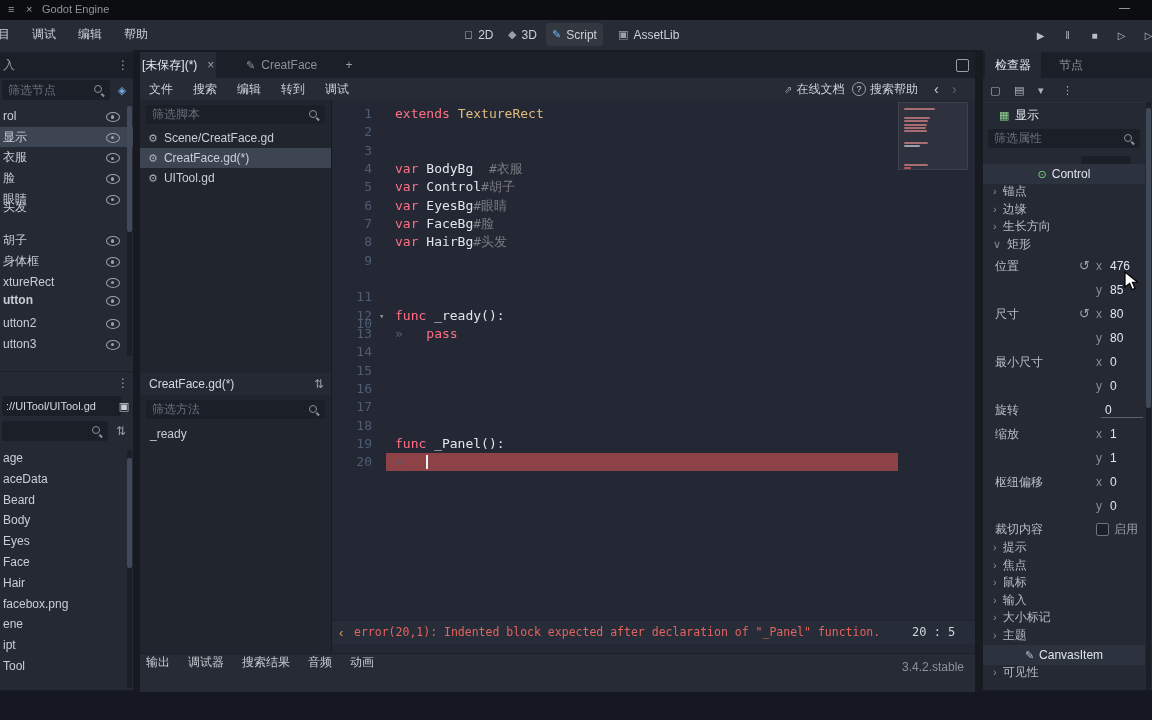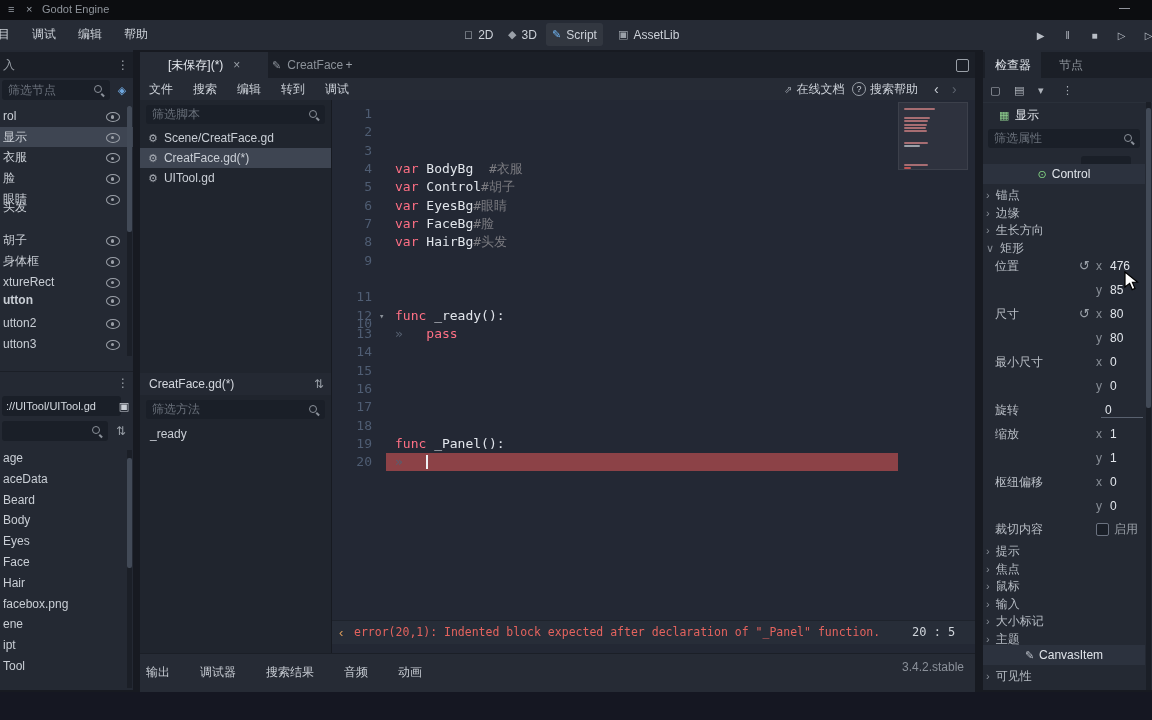--- a/index.html
+++ b/index.html
@@ -49,21 +49,21 @@
   #fs-path-btn{position:absolute;left:116px;top:397px;width:16px;height:18px;color:#c9ced5;text-align:center;line-height:18px;font-size:11px}
   #fs-filter{position:absolute;left:2px;top:421px;width:106px;height:20px;justify-content:flex-end}
   #fs-sort{position:absolute;left:112px;top:421px;width:18px;height:20px;color:#9aa0a8;text-align:center;line-height:20px}
   #fs-files{position:absolute;left:0;top:448px;width:133px;height:242px;overflow:hidden}
   #fs-scroll{left:127px;top:450px;height:238px}
   #fs-scroll .sb-h{top:8px;height:110px}
   .input-mag{margin-right:5px}
 
   
   #scene-tabbar{position:absolute;left:140px;top:52px;width:835px;height:26px;background:#1b1f27}
-  .scene-tab{position:absolute;top:0;height:26px;line-height:26px;padding:0 28px;color:#8b9199;display:flex;align-items:center;gap:6px}
+  .scene-tab{position:absolute;top:0;height:26px;line-height:26px;padding:0 2px;color:#8b9199;display:flex;align-items:center;gap:6px}
   .scene-tab.on{background:#262b35;color:#e3e7ed}
   .st-x{color:#9aa0a8;margin-left:4px}
   .st-ico{color:#8b9199;font-size:11px}
   #new-tab-btn{position:absolute;left:200px;top:4px;width:18px;height:18px;text-align:center;line-height:18px;color:#9aa0a8}
   #df-btn{position:absolute;left:816px;top:7px;width:11px;height:11px;border:1px solid #9aa0a8;border-radius:2px}
   #script-menubar{position:absolute;left:140px;top:78px;width:835px;height:22px;background:#262b35;border-bottom:1px solid #1b1f27}
   #script-menus{position:absolute;left:4px;top:0;height:22px;display:flex;gap:10px;align-items:center}
   .sm-item{padding:0 5px;color:#ccd1d8}
   #docs-btn,#help-btn{position:absolute;top:0;height:22px;display:flex;gap:4px;align-items:center;color:#ccd1d8}
   #docs-btn{left:644px}
@@ -102,42 +102,42 @@
   #minimap{position:absolute;left:898px;top:100px;width:70px;height:520px;background:#232834}
   #mm-view{position:absolute;left:0;top:2px;width:68px;height:66px;background:rgba(255,255,255,.05);border:1px solid rgba(255,255,255,.07)}
   .mm-bar{position:absolute;left:6px;height:2px;border-radius:1px}
   #error-bar{position:absolute;left:332px;top:620px;width:643px;height:23px;background:#272d38;border-top:1px solid #1e232c}
   #err-collapse{position:absolute;left:7px;top:0;line-height:23px;color:#d89a5a;font-size:13px}
   #err-text{position:absolute;left:22px;top:0;line-height:23px;color:#e4635e;font-family:"DejaVu Sans Mono",monospace;font-size:11.5px;white-space:nowrap}
   #err-pos{position:absolute;left:580px;top:0;line-height:23px;color:#d0d5db;font-family:"DejaVu Sans Mono",monospace}
 
   
   #bottom-bar{position:absolute;left:140px;top:653px;width:835px;height:39px;background:#262b35;border-top:1px solid #1b1f27}
-  #bottom-tabs{position:absolute;left:6px;top:0;height:27px;display:flex;gap:30px;align-items:flex-end}
+  #bottom-tabs{position:absolute;left:6px;top:0;height:27px;display:flex;gap:18px;align-items:flex-start}
   .bt-item{color:#c6cbd2}
   #version{position:absolute;left:762px;top:0;line-height:27px;color:#8a9099}
 
   
   #dock-right{position:absolute;left:983px;top:50px;width:169px;height:640px;background:#242933}
   #insp-tabbar{position:absolute;left:983px;top:52px;width:169px;height:26px;background:#1b1f27}
   .insp-tab{position:absolute;top:0;height:26px;line-height:26px;padding:0 10px}
   .insp-tab.on{background:#242933;color:#e3e7ed}
   .insp-tab.off{color:#8b9199}
   #insp-toolbar{position:absolute;left:983px;top:78px;width:169px;height:24px;background:#242933;border-bottom:1px solid #2a303a}
   .it-ico{position:absolute;top:0;line-height:24px;color:#aeb3bb;font-size:11px}
   #insp-object{position:absolute;left:983px;top:103px;width:169px;height:24px;line-height:24px}
   #insp-obj-ico{position:absolute;left:16px;color:#8fd08f;font-size:11px}
   #insp-obj-name{position:absolute;left:32px;color:#e0e4ea}
   #insp-filter{position:absolute;left:988px;top:129px;width:152px;height:19px}
   #insp-clip{position:absolute;left:983px;top:151px;width:161px;height:13px;overflow:hidden}
   #insp-clip .stub{position:absolute;left:98px;top:5px;width:50px;height:14px;background:#1a1f28;border-radius:3px}
   #insp-rows{position:absolute;left:983px;top:164px;width:162px;height:526px;overflow:hidden}
   .irow-sec{height:20px;background:#2c323e;color:#dfe3e9;text-align:center;line-height:20px}
   .sec-ico{margin-right:5px;font-size:11px}
-  .irow-cat{height:17.5px;line-height:23px;color:#b6bcc4;padding-left:3px}
+  .irow-cat{height:17.5px;line-height:15px;color:#b6bcc4;padding-left:10px}
   .cat-ch{color:#868c95;margin-right:6px;font-size:11px}
   .irow-vec{position:relative;height:48px;color:#b9bec6}
   .p-lbl{position:absolute;left:12px;top:0;line-height:24px;color:#b9bec6}
   .p-rev{position:absolute;left:96px;top:0;line-height:24px;color:#9aa0a8;font-size:13px}
   .ax{position:absolute;left:113px;top:0;line-height:24px;color:#878d96}
   .av{position:absolute;left:127px;top:0;line-height:24px;color:#e2e6ec}
   .ax.y,.av.y{top:24px}
   .irow-num{position:relative;height:24px}
   .n-val{position:absolute;left:122px;top:0;line-height:24px;color:#e2e6ec}
   .n-line{position:absolute;left:118px;top:19px;width:42px;height:1px;background:#59616f}
@@ -396,20 +396,21 @@
       <div class="ln" style="top: 219.96px;">13</div>
       <div class="ln" style="top: 238.29px;">14</div>
       <div class="ln" style="top: 256.62px;">15</div>
       <div class="ln" style="top: 274.95px;">16</div>
       <div class="ln" style="top: 293.28px;">17</div>
       <div class="ln" style="top: 311.61px;">18</div>
       <div class="ln" style="top: 329.94px;">19</div>
       <div class="ln" style="top: 348.27px;">20</div>
     </div>
   <div id="code-col">
+      <div class="cl" style="top: 0px;"><span class="cltxt"><span class="tk-kw">extends</span><span class="tk-pl"> </span><span class="tk-ty">TextureRect</span></span></div>
       <div class="cl" style="top: 18.33px;"><span class="cltxt"></span></div>
       <div class="cl" style="top: 36.66px;"><span class="cltxt"></span></div>
       <div class="cl" style="top: 54.99px;"><span class="cltxt"><span class="tk-kw">var</span><span class="tk-pl"> </span><span class="tk-id">BodyBg</span><span class="tk-pl">  </span><span class="tk-cm">#衣服</span></span></div>
       <div class="cl" style="top: 73.32px;"><span class="cltxt"><span class="tk-kw">var</span><span class="tk-pl"> </span><span class="tk-id">Control</span><span class="tk-cm">#胡子</span></span></div>
       <div class="cl" style="top: 91.65px;"><span class="cltxt"><span class="tk-kw">var</span><span class="tk-pl"> </span><span class="tk-id">EyesBg</span><span class="tk-cm">#眼睛</span></span></div>
       <div class="cl" style="top: 109.98px;"><span class="cltxt"><span class="tk-kw">var</span><span class="tk-pl"> </span><span class="tk-id">FaceBg</span><span class="tk-cm">#脸</span></span></div>
       <div class="cl" style="top: 128.31px;"><span class="cltxt"><span class="tk-kw">var</span><span class="tk-pl"> </span><span class="tk-id">HairBg</span><span class="tk-cm">#头发</span></span></div>
       <div class="cl" style="top: 146.64px;"><span class="cltxt"></span></div>
       <div class="cl" style="top: 164.97px;"><span class="cltxt"></span></div>
       <div class="cl" style="top: 183.3px;"><span class="cltxt"></span></div>

